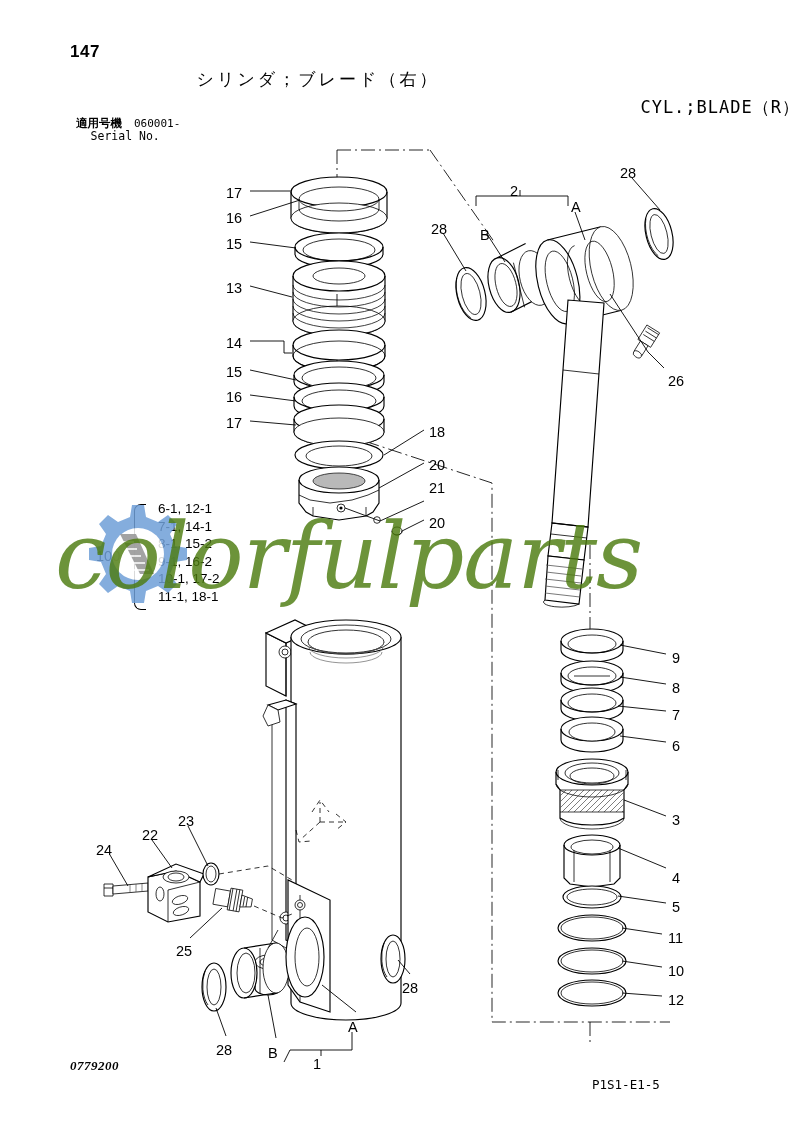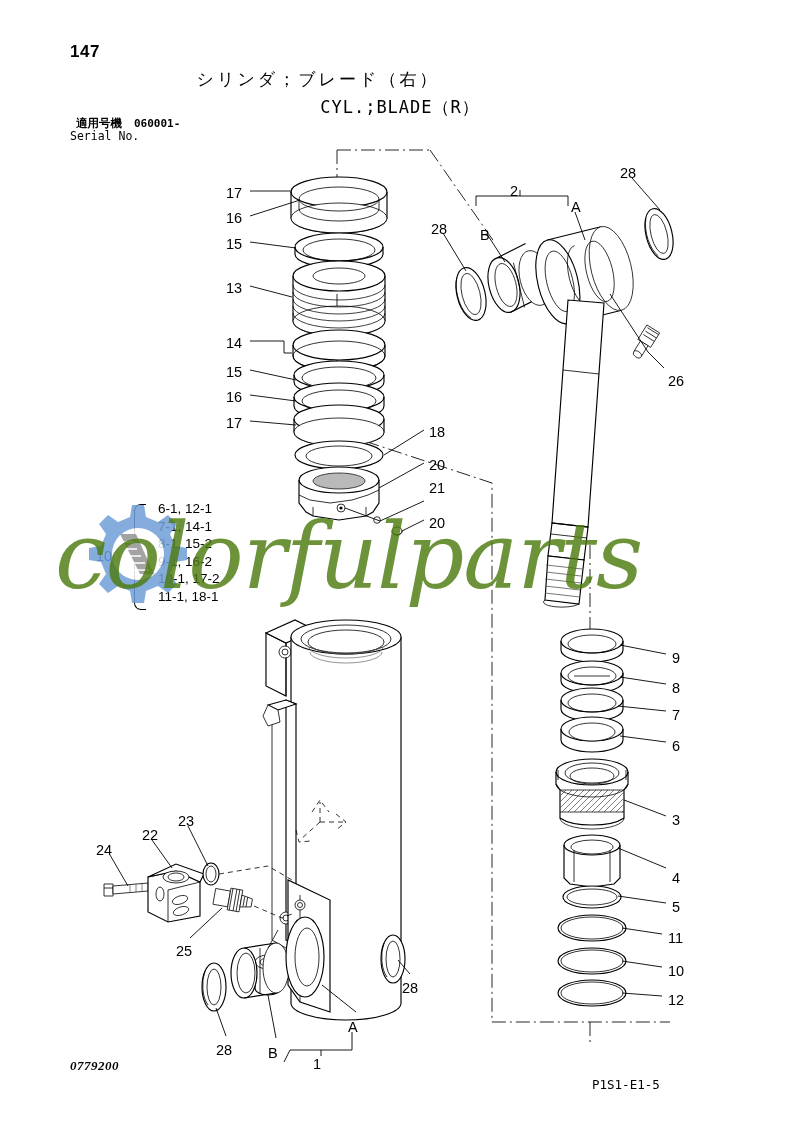--- a/index.html
+++ b/index.html
@@ -29,45 +29,46 @@
     left: 0; top: 68px;
     width: 636px;
     text-align: center;
     font-size: 17px;
     letter-spacing: 3px;
     font-family: "DejaVu Sans", sans-serif;
   }
   #title-en {
     left: 0; top: 96px;
     width: 800px;
-    text-align: center;
+    text-align: right;
     font-size: 17px;
     letter-spacing: 1px;
     font-family: "DejaVu Sans Mono", monospace;
   }
   #serial-block {
     left: 70px; top: 117px;
     font-size: 11px;
     line-height: 13px;
   }
   #serial-jp {
     font-family: "DejaVu Sans", sans-serif;
     font-weight: bold;
     font-size: 11.5px;
     padding-left: 6px;
   }
   #serial-value {
     font-family: "DejaVu Sans Mono", monospace;
-    font-weight: bold;
+    font-weight: normal;
     padding-left: 12px;
     letter-spacing: 0px;
   }
   #serial-en {
     font-family: "DejaVu Sans Mono", monospace;
     font-size: 11.5px;
+    text-align: center;
   }
 
   
   #drawing-no {
     left: 70px; top: 1058px;
     font-size: 13px;
     font-style: italic;
     font-weight: bold;
     font-family: "Liberation Serif", serif;
     letter-spacing: 0.5px;

